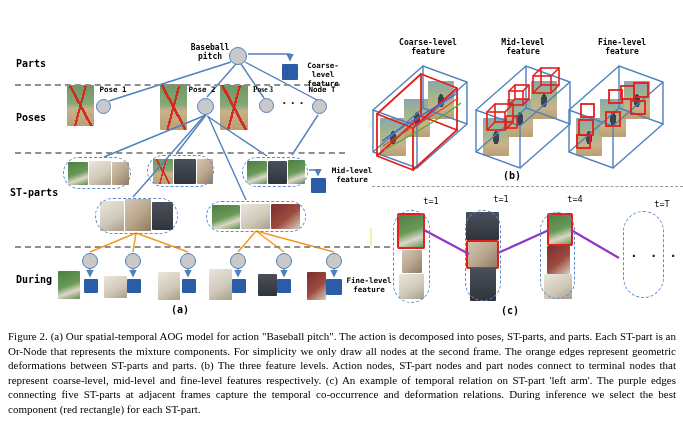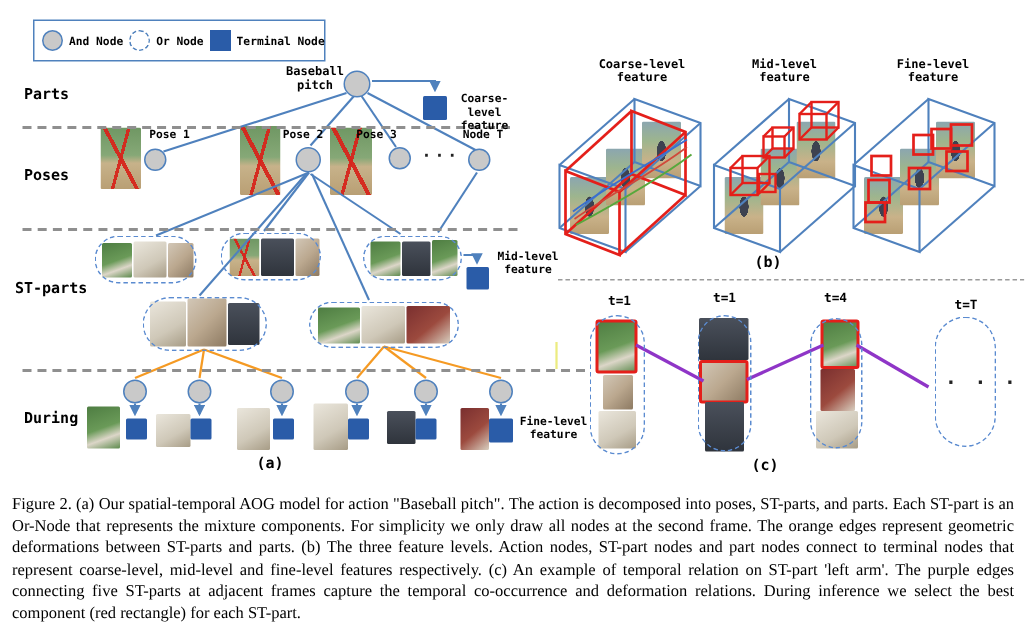--- a/index.html
+++ b/index.html
@@ -2,21 +2,21 @@
 <html><head>
 <meta charset="utf-8">
 <style>
   html,body{margin:0;padding:0;background:#fff;}
   .canvas{position:relative;width:683px;height:422px;background:#fff;overflow:hidden;
           font-family:"DejaVu Sans Mono",monospace;}
   svg.edges{position:absolute;left:0;top:0;pointer-events:none;}
   
   .dlabel{position:absolute;font-weight:bold;color:#000;text-align:center;line-height:1.18;font-size:7.5px;}
   .rowlbl{position:absolute;font-weight:bold;color:#000;font-size:10px;}
-  .tlabel{position:absolute;font-weight:bold;color:#000;font-size:8.5px;text-align:center;}
+  .tlabel{position:absolute;font-weight:normal;color:#000;font-size:8.5px;text-align:center;margin-left:18px;}
   .sub{position:absolute;font-weight:bold;color:#000;font-size:10px;text-align:center;}
   .dots{position:absolute;font-weight:bold;color:#222;letter-spacing:2px;}
   
   .anode{position:absolute;background:#c9c9c9;border:1.7px solid #4f81bd;border-radius:50%;box-sizing:border-box;}
   .tsq{position:absolute;background:#2a5ca8;border-radius:1px;}
   .pill{position:absolute;border:1.7px dashed #5b8bd0;border-radius:999px;box-sizing:border-box;}
   
   .divider{position:absolute;height:0;border-top:2px dashed #8f8f8f;}
   .divider.thin{border-top:1.6px dashed #9a9a9a;}
   
@@ -208,46 +208,38 @@
     </g>
 
     <g stroke="#8f35c7" stroke-width="2.2" fill="none">
       <line x1="424" y1="230" x2="469" y2="254"></line>
       <line x1="498" y1="253" x2="549" y2="230"></line>
       <line x1="571" y1="230" x2="619" y2="258"></line>
     </g>
     <line x1="371" y1="228" x2="371" y2="246" stroke="#ecec80" stroke-width="1.5"></line>
   </svg>
 
-  <div class="legend">
-    <span class="lic circle"></span>
-    <span class="ltxt">And Node</span>
-    <span class="lic or"></span>
-    <span class="ltxt">Or Node</span>
-    <span class="lic sq"></span>
-    <span class="ltxt">Terminal Node</span>
-  </div>
 
   <div class="rowlbl" style="left:16px;top:58px;">Parts</div>
   <div class="rowlbl" style="left:16px;top:112px;text-align:right;">Poses</div>
   <div class="rowlbl" style="left:10px;top:187px;">ST-parts</div>
   <div class="rowlbl" style="left:16px;top:274px;">During</div>
   <div class="divider" style="left:15px;top:84px;width:325px;"></div>
   <div class="divider" style="left:15px;top:152px;width:330px;"></div>
   <div class="divider" style="left:15px;top:246px;width:375px;"></div>
   <div class="divider thin" style="left:372px;top:186px;width:311px;"></div>
 
   <div class="dlabel" style="left:190px;top:43px;width:40px;font-size:8px;text-align:center;">Baseball pitch</div>
   <div class="anode" style="left:229px;top:47px;width:18px;height:18px;"></div>
   <div class="tsq" style="left:282px;top:64px;width:16px;height:16px;"></div>
   <div class="dlabel" style="left:297px;top:62px;width:52px;">Coarse-level feature</div>
 
   <div class="dlabel" style="left:96px;top:86px;width:34px;">Pose 1</div>
   <div class="dlabel" style="left:185px;top:86px;width:34px;">Pose 2</div>
-  <div class="dlabel" style="left:234px;top:86px;width:34px;">Pose 3</div>
+  <div class="dlabel" style="left:246px;top:86px;width:34px;font-family:Liberation Serif, serif;">Pose 3</div>
   <div class="dlabel" style="left:305px;top:86px;width:34px;">Node T</div>
   <div class="anode" style="left:96px;top:99px;width:15px;height:15px;"></div>
   <div class="anode" style="left:197px;top:98px;width:17px;height:17px;"></div>
   <div class="anode" style="left:259px;top:98px;width:15px;height:15px;"></div>
   <div class="anode" style="left:312px;top:99px;width:15px;height:15px;"></div>
   <div class="dots" style="left:281px;top:97px;font-size:11px;">···</div>
 
   <div class="pill" style="left:63px;top:157px;width:68px;height:32px;"></div>
   <div class="pill" style="left:147px;top:155px;width:67px;height:32px;"></div>
   <div class="pill" style="left:242px;top:157px;width:66px;height:30px;"></div>

